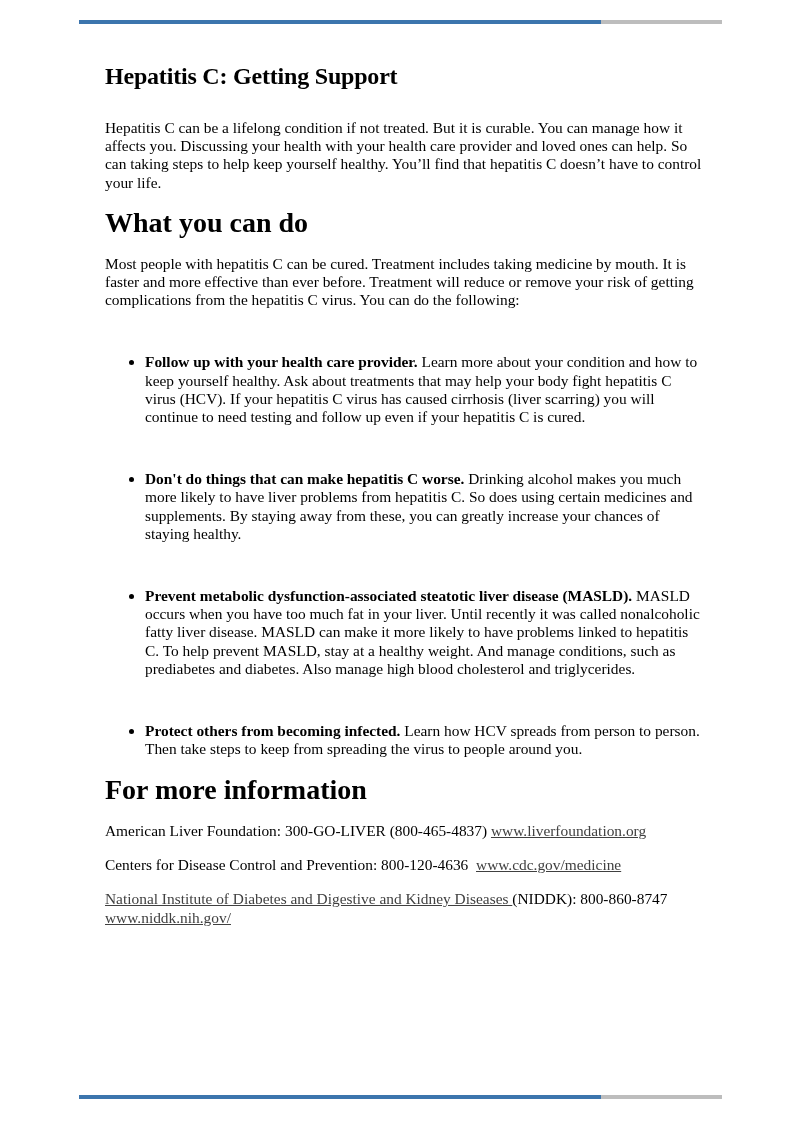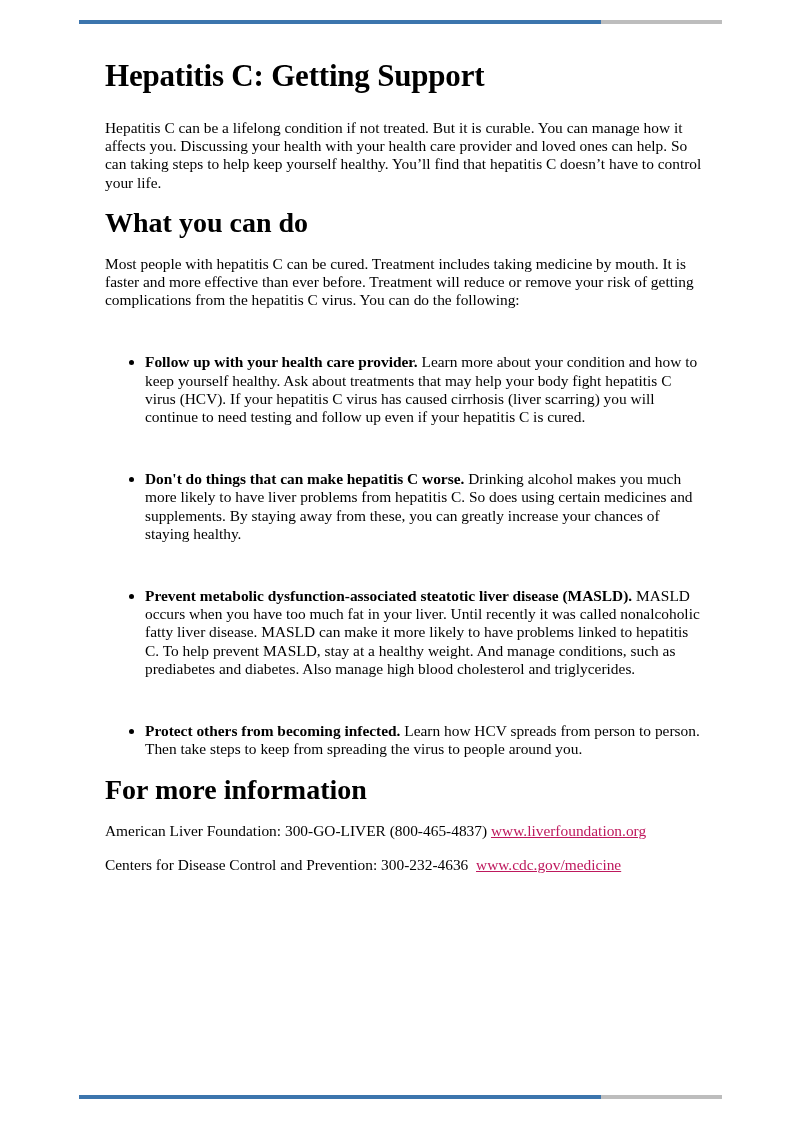--- a/index.html
+++ b/index.html
@@ -4,27 +4,27 @@
   <style>
     html, body { margin: 0; padding: 0; background: #ffffff; }
     body { width: 800px; height: 1130px; position: relative; overflow: hidden;
            font-family: "Liberation Serif", "DejaVu Serif", serif; color: #000; }
     .bar { position: absolute; left: 79px; width: 643px; height: 4px; display: flex; }
     .bar .blue { width: 522px; background: #3c75ad; }
     .bar .gray { flex: 1; background: #bdbdbd; }
     .top-bar { top: 20px; }
     .bottom-bar { top: 1095px; }
     .content { position: absolute; left: 105px; top: 56px; width: 600px; }
-    h1 { font-size: 31px; font-weight: bold; margin: 0 0 23px 0; line-height: 40px; letter-spacing: -0.2px; }
+    h1 { font-size: 24px; font-weight: bold; margin: 0 0 23px 0; line-height: 40px; letter-spacing: -0.2px; }
     h2 { font-size: 28px; font-weight: bold; margin: 0 0 17px 0; line-height: 30px; }
     p { font-size: 15.4px; line-height: 18.2px; margin: 8px 0 16px 0; }
     ul { margin: 0 0 12px 0; padding-left: 40px; }
     li { font-size: 15.4px; line-height: 18.2px; margin-bottom: 16.5px; margin-top: 44px; }
     li b { font-weight: bold; }
-    a { color: #be185d; text-decoration: underline; }
+    a { color: #404040; text-decoration: underline; }
     .footer { position: absolute; top: 1143px; left: 79px; width: 643px; display: flex; justify-content: space-between;
               font-family: "DejaVu Sans", sans-serif; font-size: 6.5px; font-style: italic; color: #888; }
   </style>
 </head>
 <body>
 
 <div class="bar top-bar">
   <div class="blue"></div>
   <div class="gray"></div>
 </div>
@@ -37,21 +37,22 @@
   <p>Most people with hepatitis C can be cured. Treatment includes taking medicine by mouth. It is faster and more effective than ever before. Treatment will reduce or remove your risk of getting complications from the hepatitis C virus. You can do the following:</p>
   <ul>
     <li><b>Follow up with your health care provider.</b><span> Learn more about your condition and how to keep yourself healthy. Ask about treatments that may help your body fight hepatitis C virus (HCV). If your hepatitis C virus has caused cirrhosis (liver scarring) you will continue to need testing and follow up even if your hepatitis C is cured.</span></li>
     <li><b>Don't do things that can make hepatitis C worse.</b><span> Drinking alcohol makes you much more likely to have liver problems from hepatitis C. So does using certain medicines and supplements. By staying away from these, you can greatly increase your chances of staying healthy.</span></li>
     <li><b>Prevent metabolic dysfunction-associated steatotic liver disease (MASLD).</b><span> MASLD occurs when you have too much fat in your liver. Until recently it was called nonalcoholic fatty liver disease. MASLD can make it more likely to have problems linked to hepatitis C. To help prevent MASLD, stay at a healthy weight. And manage conditions, such as prediabetes and diabetes. Also manage high blood cholesterol and triglycerides.</span></li>
     <li><b>Protect others from becoming infected.</b><span> Learn how HCV spreads from person to person. Then take steps to keep from spreading the virus to people around you.</span></li>
   </ul>
 
   <h2>For more information</h2>
   <p><span>American Liver Foundation: 300-GO-LIVER (800-465-4837) </span><a href="#">www.liverfoundation.org</a></p>
-  <p><span style="white-space:pre">Centers for Disease Control and Prevention: 300-232-4636  </span><a href="#">www.cdc.gov/medicine</a></p>
+  <p><span style="white-space:pre">Centers for Disease Control and Prevention: 800-120-4636  </span><a href="#">www.cdc.gov/medicine</a></p>
+  <p><a href="#">National Institute of Diabetes and Digestive and Kidney Diseases </a><span>(NIDDK): 800-860-8747</span><br><a href="#">www.niddk.nih.gov/</a></p>
 </div>
 
 <div class="bar bottom-bar">
   <div class="blue"></div>
   <div class="gray"></div>
 </div>
 <div class="footer">
   <span>© Krames</span>
   <span>Page 1 of 1</span>
 </div>

